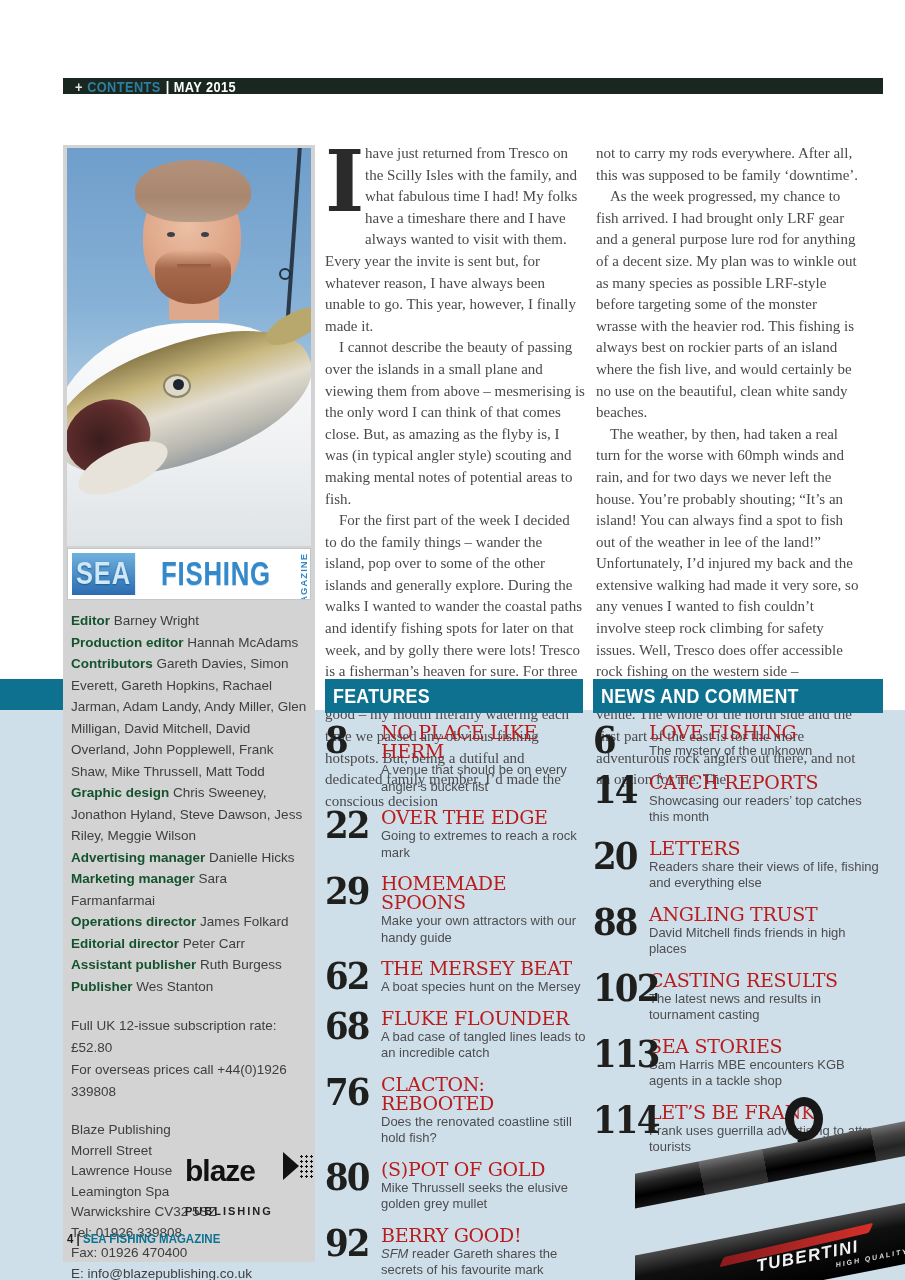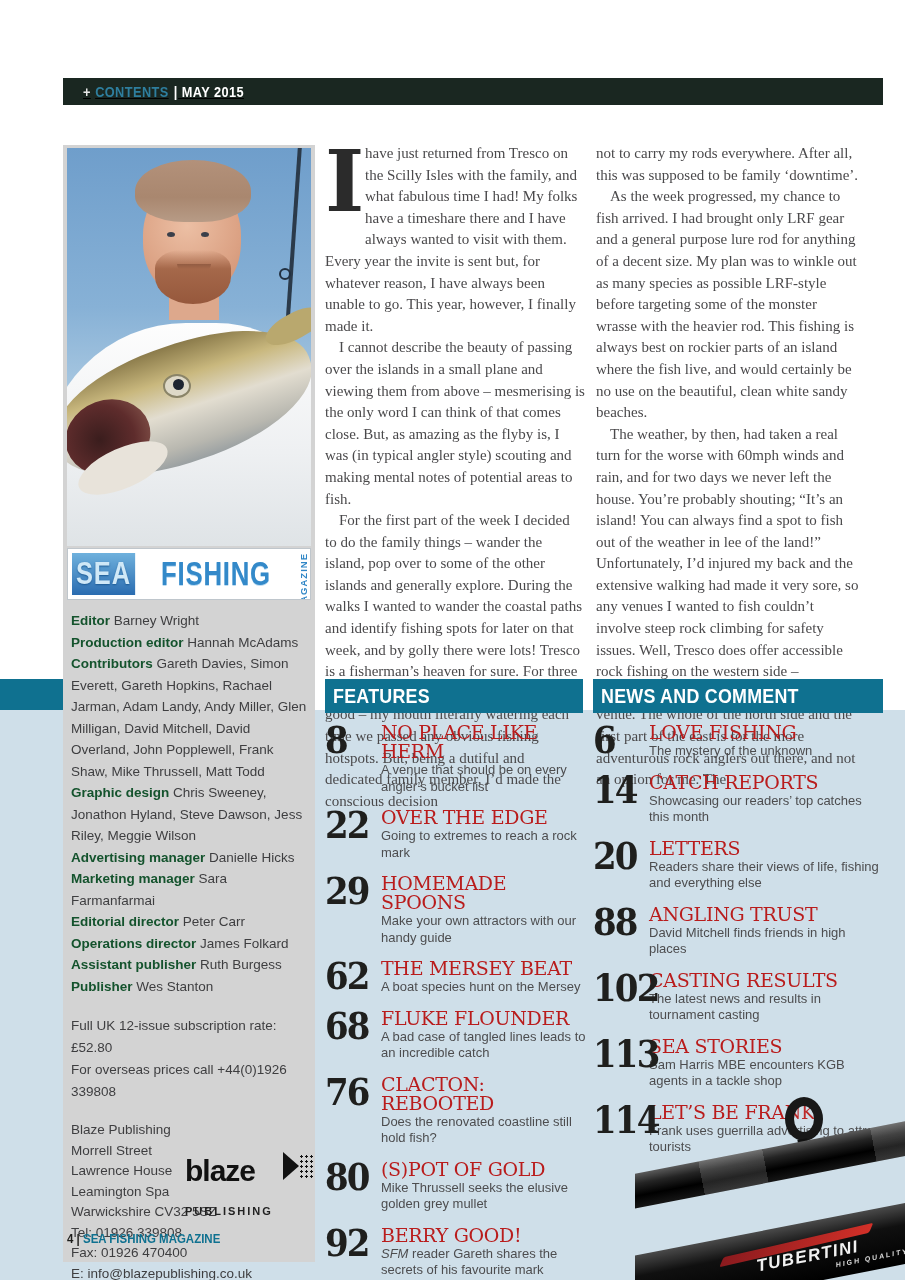--- a/index.html
+++ b/index.html
@@ -5,21 +5,21 @@
   * { margin:0; padding:0; box-sizing:border-box; }
   html,body { background:#ffffff; }
   body { font-family:"Liberation Sans", sans-serif; }
   .page { position:relative; width:905px; height:1280px; background:#ffffff; overflow:hidden; margin:0 auto; }
 
   
   .bg-blue { position:absolute; left:0; top:710px; width:905px; height:570px; background:#cfdfe9; }
   .teal-stub { position:absolute; left:0; top:679px; width:63px; height:31px; background:#0f7190; }
 
   
-  .header-bar { position:absolute; left:63px; top:78px; width:820px; height:27px; background:#1a2721; display:flex; align-items:center; padding-left:20px;text-decoration:underline; }
+  .header-bar { position:absolute; left:63px; top:78px; width:820px; height:16px; background:#1a2721; display:flex; align-items:center; padding-left:12px; }
   .cond { display:inline-block; transform:scaleX(.85); transform-origin:0 50%; white-space:nowrap; }
   .header-bar .cond { font-weight:bold; font-size:15px; letter-spacing:.5px; color:#fff; }
   .hdr-plus { color:#e8e8e8; margin-right:5px; }
   .hdr-contents { color:#2e7e9e; margin-right:6px; }
   .hdr-issue { color:#ffffff; }
 
   
   .gray-col { position:absolute; left:63px; top:145px; width:252px; height:1117px; background:#d3d3d3; padding:3px 4px 0 4px; }
 
   
@@ -135,22 +135,22 @@
       <span class="logo-mag">MAGAZINE</span>
     </div>
 
     <div class="credits" id="credits-list">
         <div class="credit-line"><b>Editor</b> Barney Wright</div>
         <div class="credit-line"><b>Production editor</b> Hannah McAdams</div>
         <div class="credit-line"><b>Contributors</b> Gareth Davies, Simon Everett, Gareth Hopkins, Rachael Jarman, Adam Landy, Andy Miller, Glen Milligan, David Mitchell, David Overland, John Popplewell, Frank Shaw, Mike Thrussell, Matt Todd</div>
         <div class="credit-line"><b>Graphic design</b> Chris Sweeney, Jonathon Hyland, Steve Dawson, Jess Riley, Meggie Wilson</div>
         <div class="credit-line"><b>Advertising manager</b> Danielle Hicks</div>
         <div class="credit-line"><b>Marketing manager</b> Sara Farmanfarmai</div>
+        <div class="credit-line"><b>Operations director</b> James Folkard</div>
         <div class="credit-line"><b>Editorial director</b> Peter Carr</div>
-        <div class="credit-line"><b>Operations director</b> James Folkard</div>
         <div class="credit-line"><b>Assistant publisher</b> Ruth Burgess</div>
         <div class="credit-line"><b>Publisher</b> Wes Stanton</div>
       </div>
 
     <div class="sub-info">
       <div>Full UK 12-issue subscription rate: £52.80</div>
       <div>For overseas prices call +44(0)1926 339808</div>
     </div>
 
     <div class="address">

